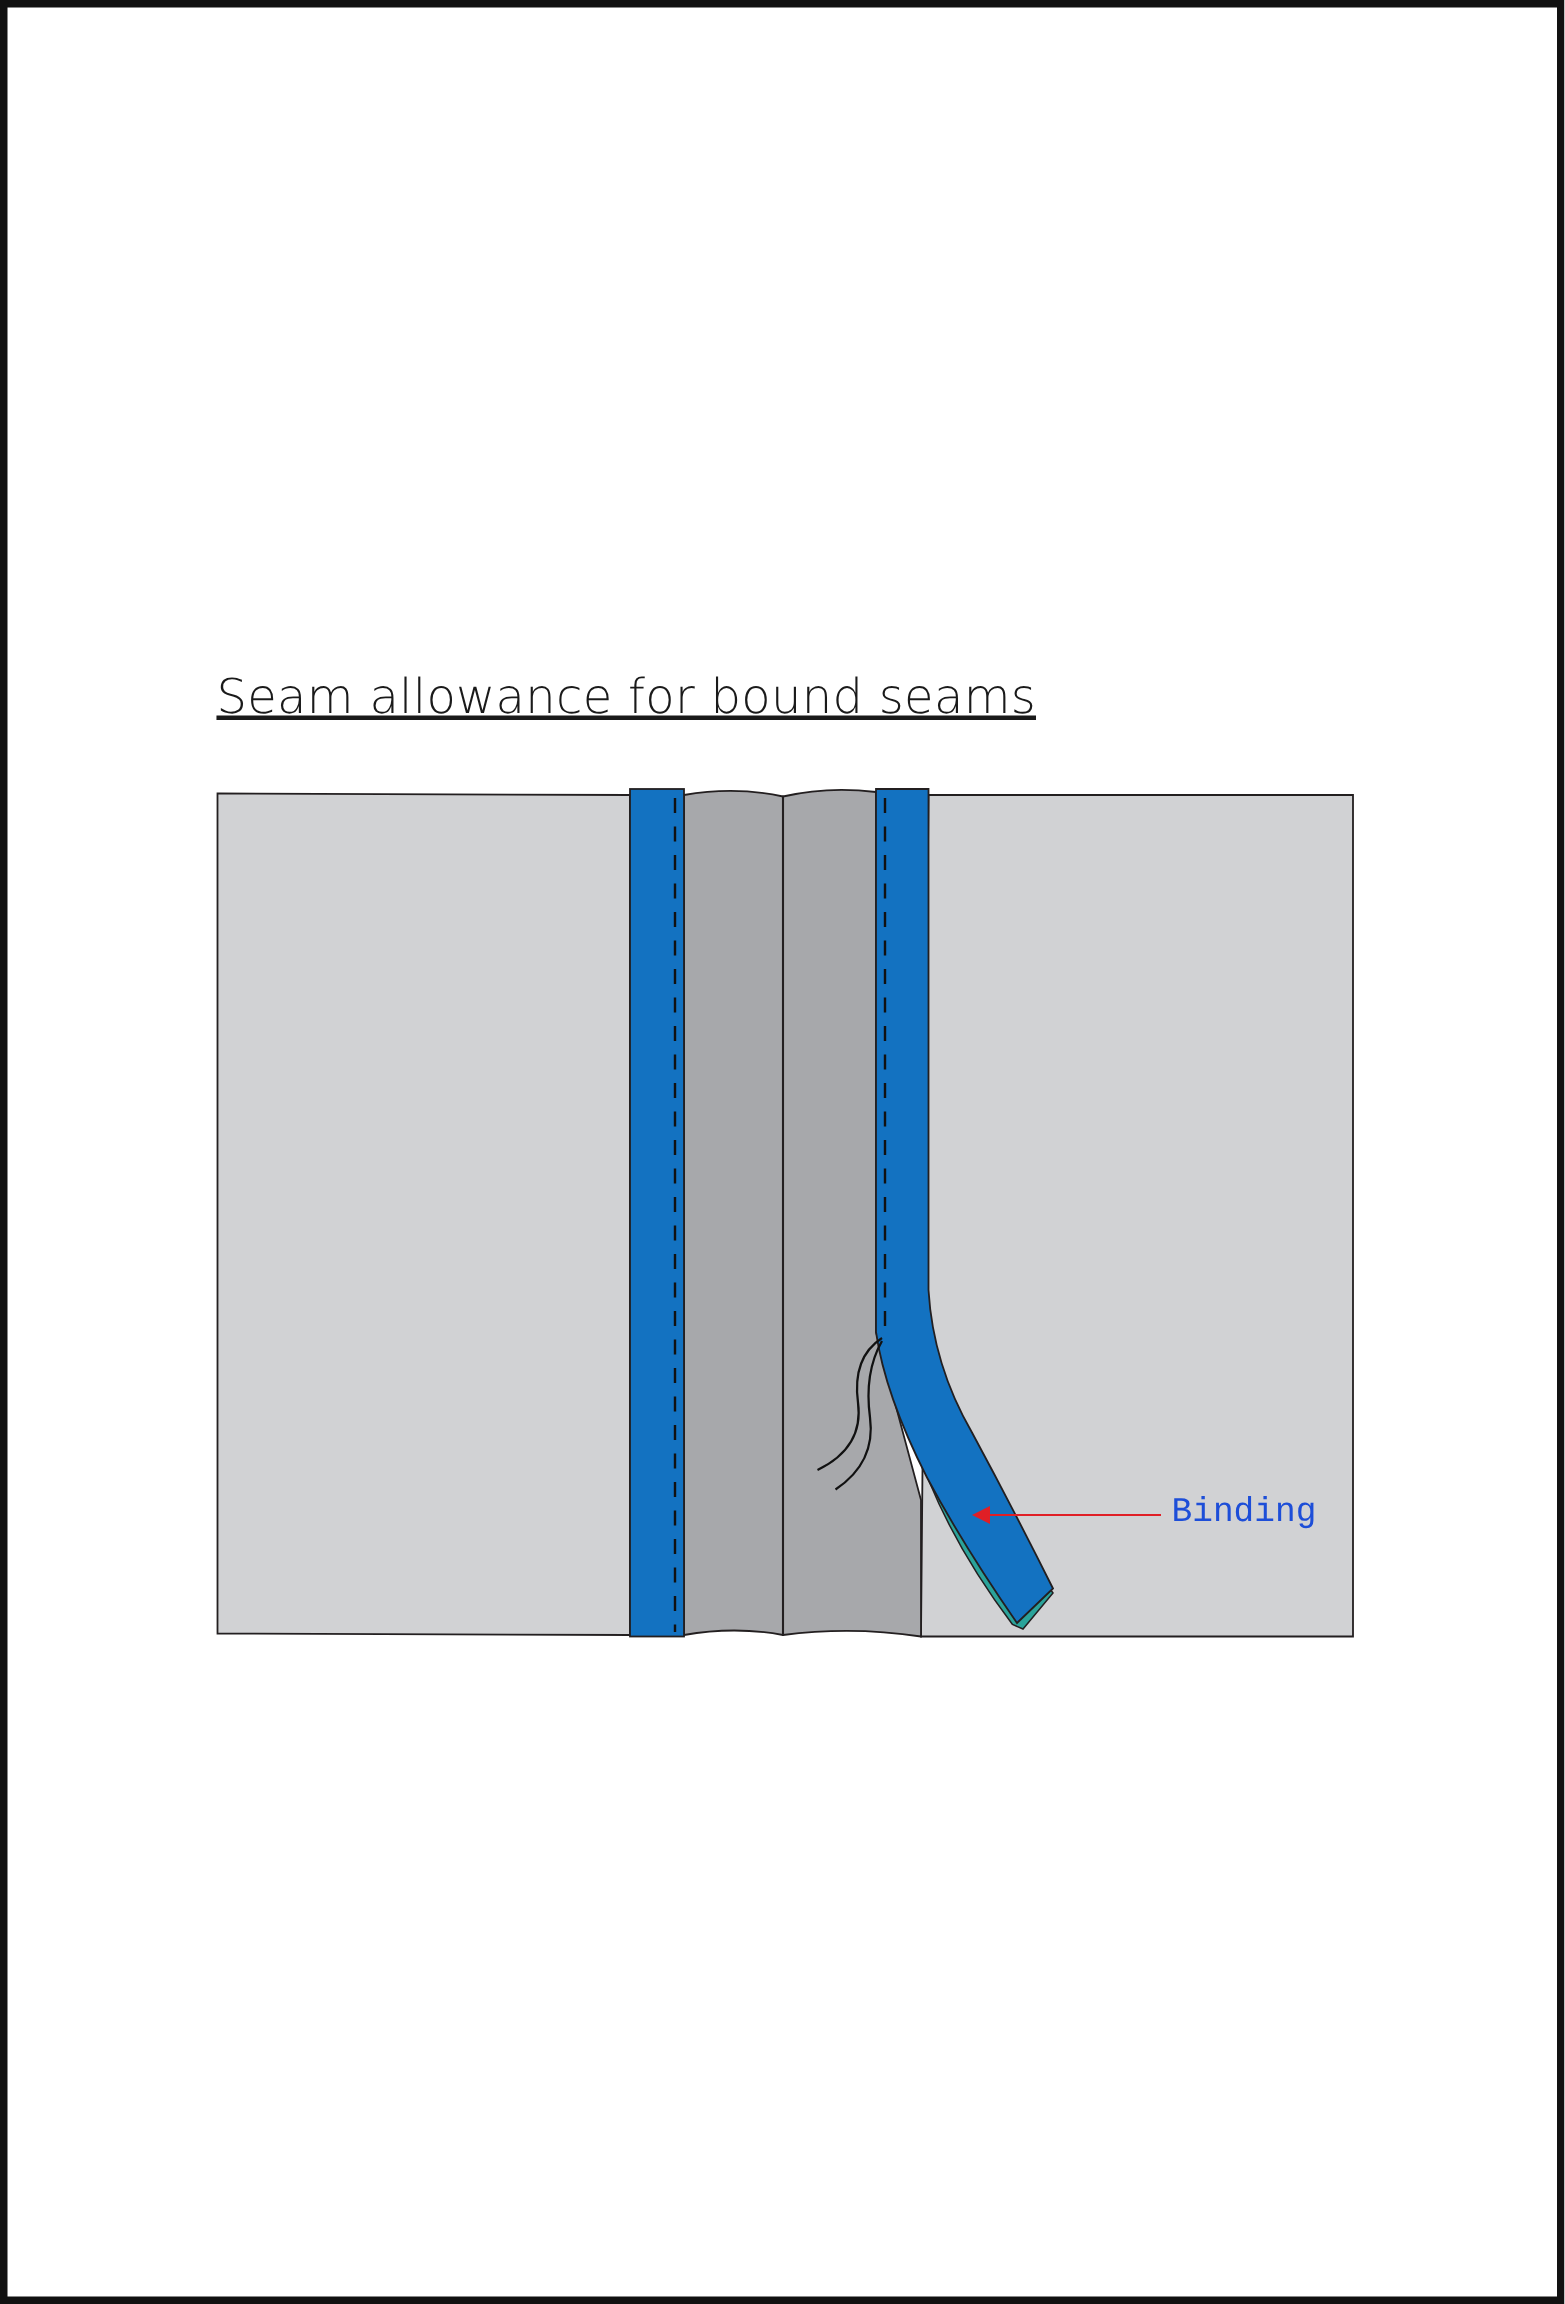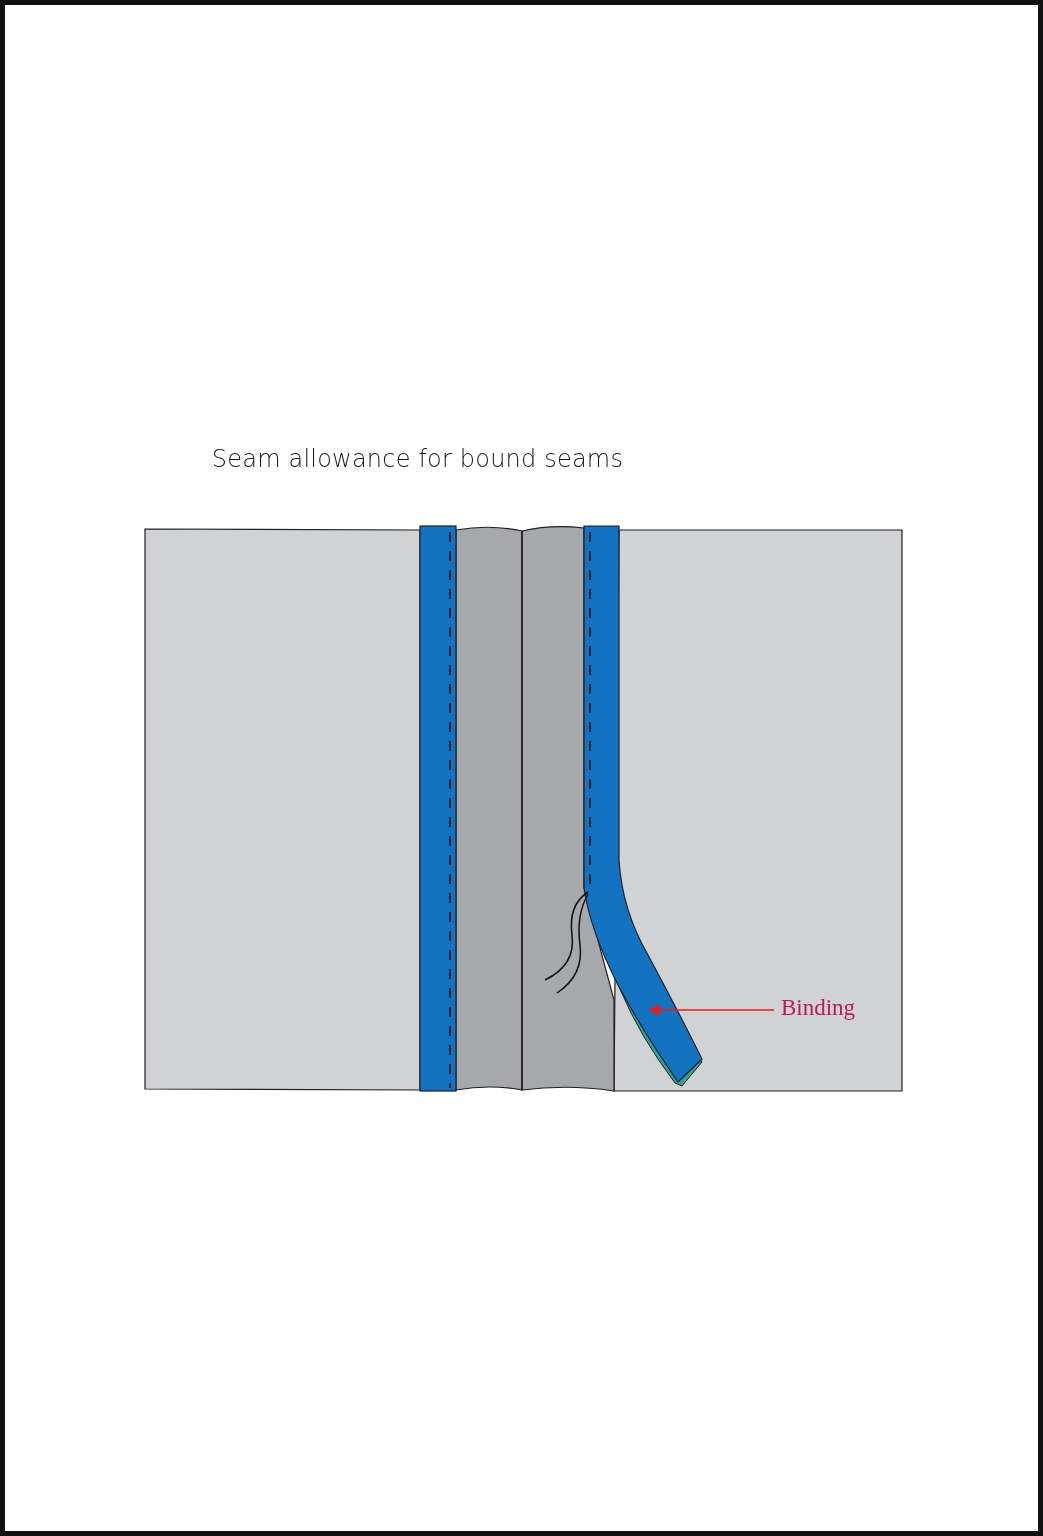--- a/index.html
+++ b/index.html
@@ -3,27 +3,27 @@
 <meta charset="utf-8">
 <style>
   html, body { margin: 0; padding: 0; background: #ffffff; }
   body { width: 1043px; height: 1536px; position: relative; overflow: hidden; }
   .frame {
     position: absolute; left: 0; top: 0; width: 1043px; height: 1536px;
     box-sizing: border-box; border: 5px solid #111111; background: #ffffff;
   }
   .title {
     position: absolute; left: 0; top: 445px; width: 835px; text-align: center;
-    font-family: "DejaVu Sans", sans-serif; font-weight: 200; font-size: 24px;
-    color: #1a1a1a; letter-spacing: 0.2px;
+    font-family: "DejaVu Sans", sans-serif; font-weight: 200; font-size: 32px;
+    color: #1a1a1a; letter-spacing: 0.2px; text-decoration: underline;
   }
   .label {
     position: absolute; left: 781px; top: 995px;
-    font-family: Liberation Serif, serif; font-size: 23px; font-weight: 200;
-    color: #be185d;
+    font-family: Liberation Mono, monospace; font-size: 23px; font-weight: 200;
+    color: #1d4ed8;
   }
   svg { position: absolute; left: 0; top: 0; }
 </style>
 </head>
 <body>
 
 <div class="frame"></div>
 
 <div class="title">Seam allowance for bound seams</div>
 

